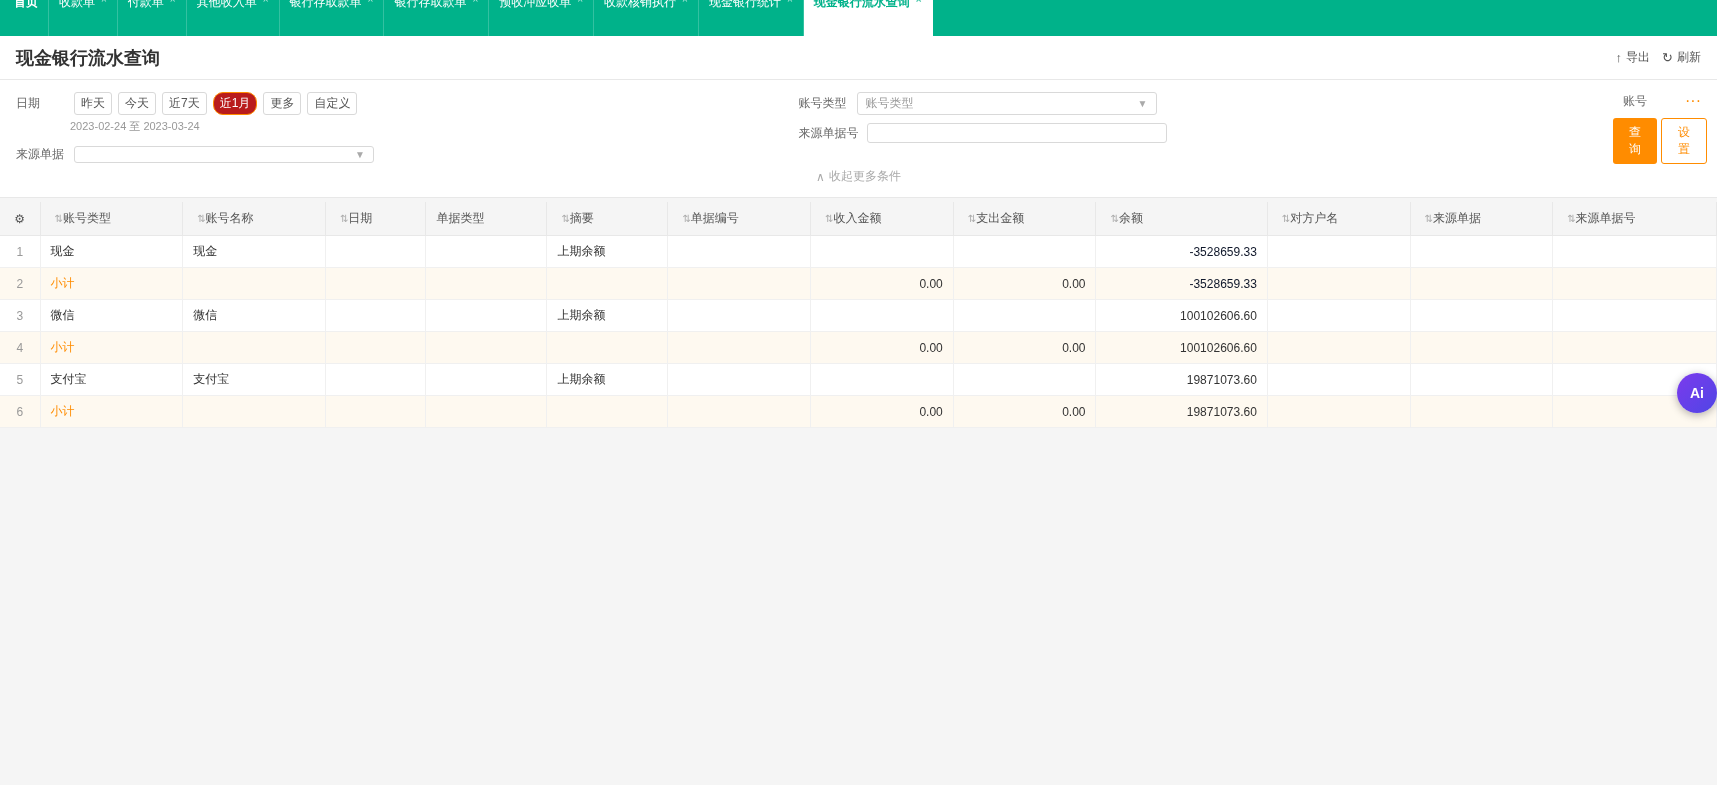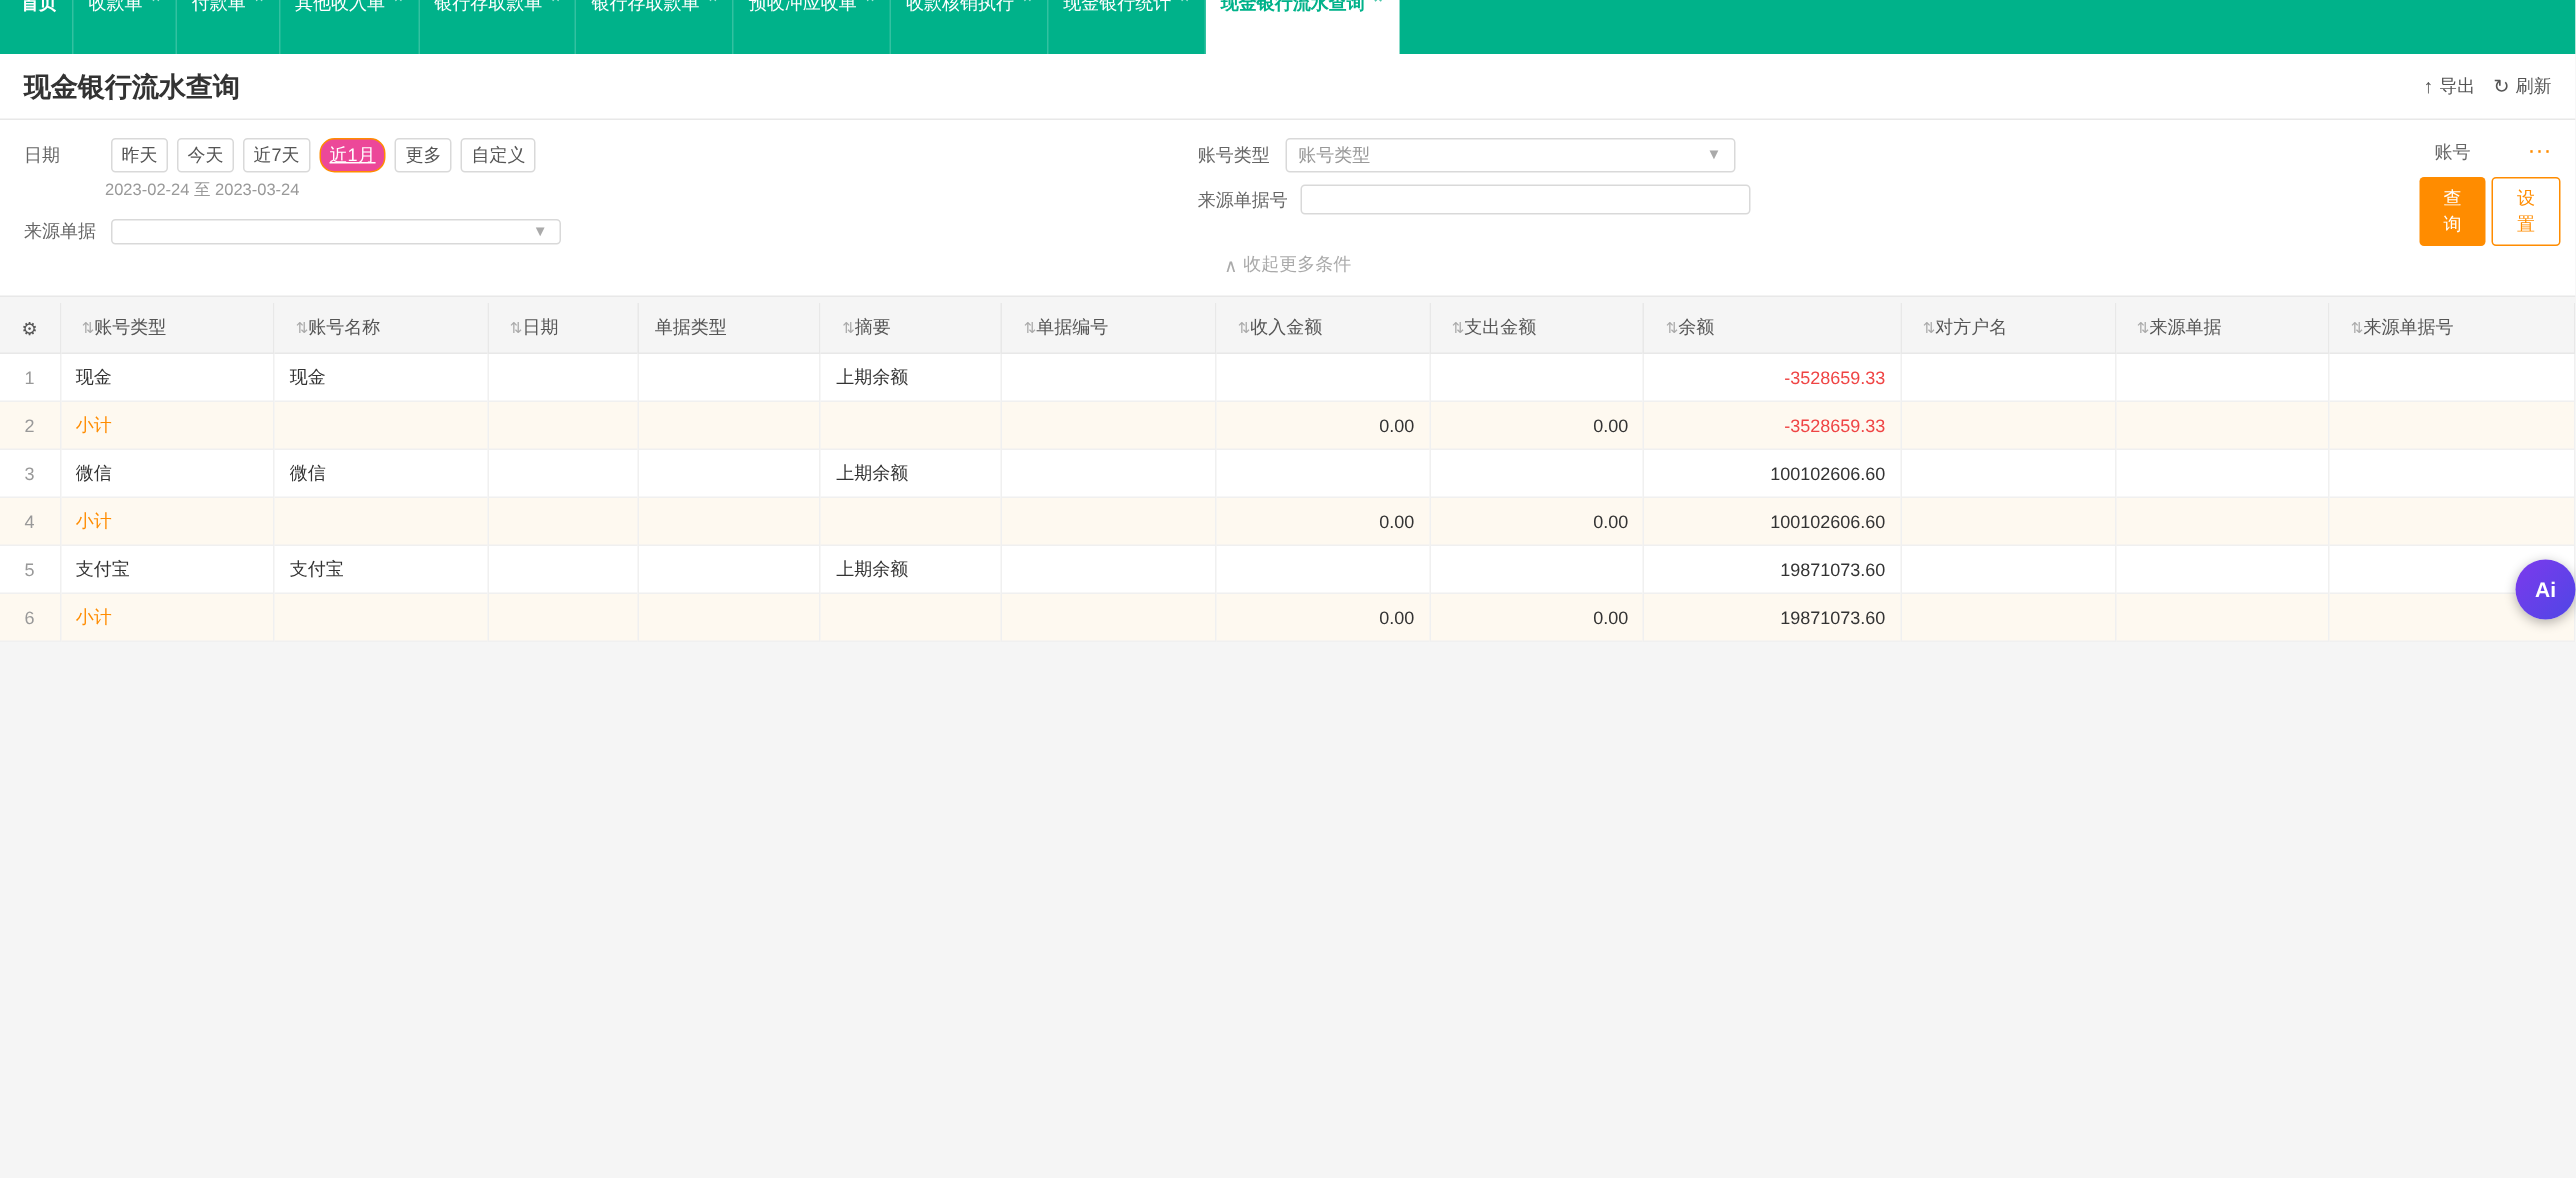--- a/index.html
+++ b/index.html
@@ -91,25 +91,24 @@
     .date-btn {
       padding: 2px 6px;
       border: 1px solid #d9d9d9;
       border-radius: 3px;
       cursor: pointer;
       font-size: 12px;
       background: #fff;
       color: #555;
     }
     .date-btn.active {
-      background: #ec4899;
+      background: #b91c1c;
       border-color: #ff8c00;
       color: #fff;
       border-radius: 10px;
-      text-decoration: underline;
     }
     .date-range-text {
       font-size: 11px;
       color: #999;
       margin-left: 16px;
     }
     .filter-select {
       display: flex;
       align-items: center;
       border: 1px solid #d9d9d9;
@@ -214,21 +213,21 @@
     tbody td {
       padding: 7px 10px;
       color: #333;
       border-right: 1px solid #f0f0f0;
       white-space: nowrap;
     }
     tbody td.num {
       text-align: right;
     }
     tbody td.negative {
-      color: #ef4444;
+      color: #0f172a;
     }
     tbody td.positive-balance {
       color: #333;
     }
     .row-num {
       text-align: center;
       color: #999;
     }
 
     

